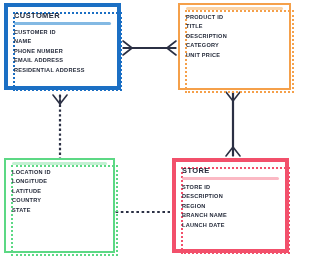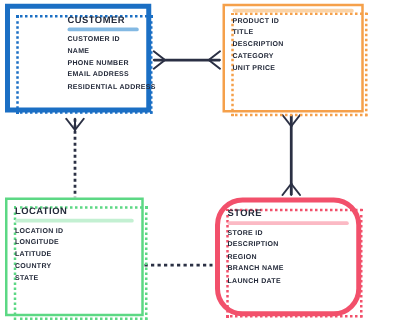--- a/index.html
+++ b/index.html
@@ -50,21 +50,21 @@
     color:#252b3b;
     line-height:9.4px;
     white-space:nowrap;
     text-transform:uppercase;
   }
 
   
   #ent-customer{left:4px;  top:3px;   width:117px;height:87px;}
   #ent-product {left:178px;top:3px;   width:113px;height:87px;}
   #ent-location{left:4px;  top:158px; width:111px;height:95px;}
-  #ent-store   {left:172px;top:158px; width:117px;height:95px;border-radius:22px;}
+  #ent-store   {left:172px;top:158px; width:117px;height:95px;}
 </style>
 </head>
 <body>
 
 <svg id="canvas" viewBox="0 0 300 261" xmlns="http://www.w3.org/2000/svg">
   <g stroke="#2b3044" fill="none" stroke-width="2.2">
 
     <line x1="123" y1="48" x2="176" y2="48"></line>
 
     <line x1="233" y1="92" x2="233" y2="156"></line>
@@ -101,21 +101,21 @@
     </g>
 
     <g>
       <path d="M60,104 L53,95"></path>
         <path d="M60,104 L67,95"></path>
         <path d="M60,104 L60,95"></path>
     </g>
   </g>
 </svg>
 
-<div class="entity" id="ent-customer" style="border-width: 4px; border-color: rgb(27, 111, 196); padding-left: 40px;">
+<div class="entity" id="ent-customer" style="border-width: 4px; border-color: rgb(27, 111, 196);">
   <div class="shadow" style="border-color: rgb(27, 111, 196);"></div>
   <div class="ent-title">CUSTOMER</div>
   <div class="divider" style="background: rgb(131, 185, 227);"></div>
   <ul class="attrs">
     <li>CUSTOMER ID</li>
     <li>NAME</li>
     <li>PHONE NUMBER</li>
     <li>EMAIL ADDRESS</li>
     <li>RESIDENTIAL ADDRESS</li>
   </ul>
@@ -128,21 +128,20 @@
     <li>PRODUCT ID</li>
     <li>TITLE</li>
     <li>DESCRIPTION</li>
     <li>CATEGORY</li>
     <li>UNIT PRICE</li>
   </ul>
 </div>
 
 <div class="entity" id="ent-location" style="border-width: 2.4px; border-color: rgb(92, 216, 132);">
   <div class="shadow" style="border-color: rgb(92, 216, 132);"></div>
-  <div class="ent-title">LOCATION</div>
   <div class="divider" style="background: rgb(195, 240, 210);"></div>
   <ul class="attrs">
     <li>LOCATION ID</li>
     <li>LONGITUDE</li>
     <li>LATITUDE</li>
     <li>COUNTRY</li>
     <li>STATE</li>
   </ul>
 </div>
 

